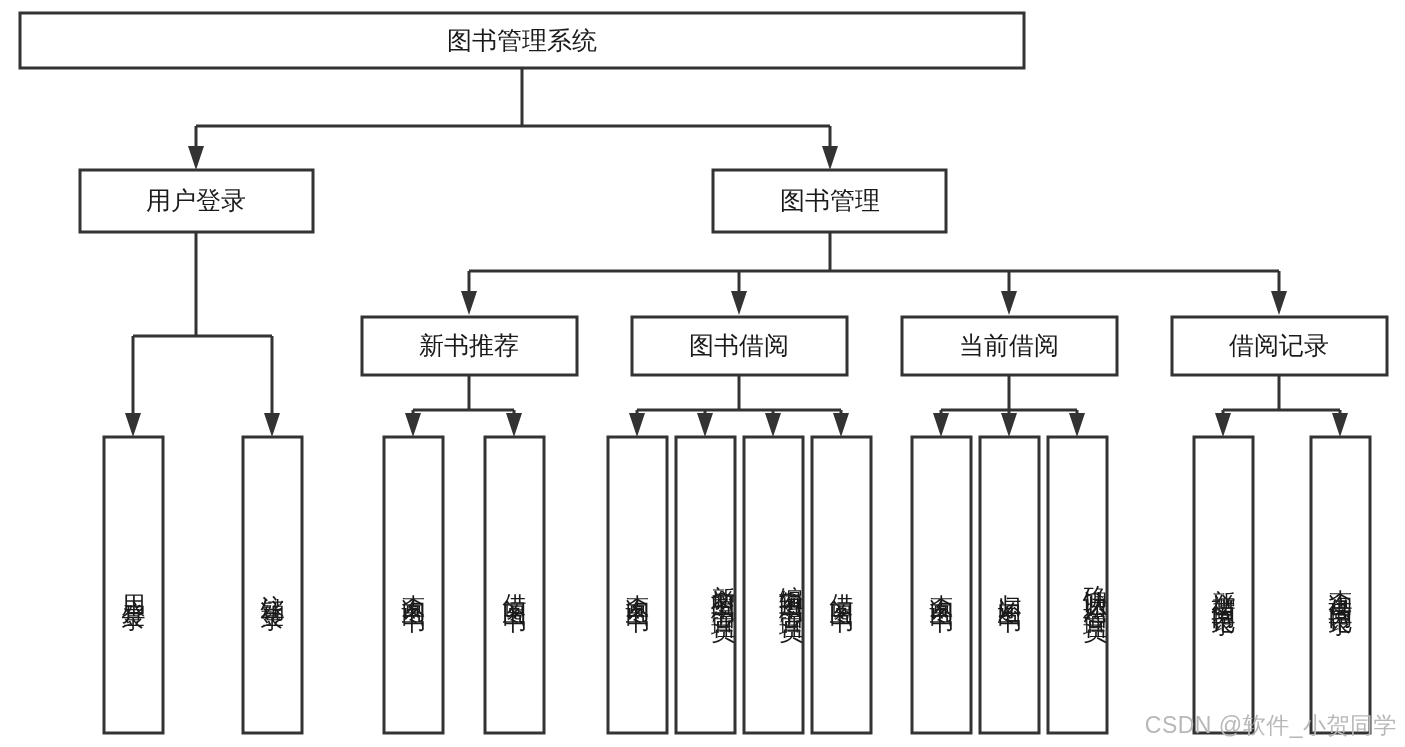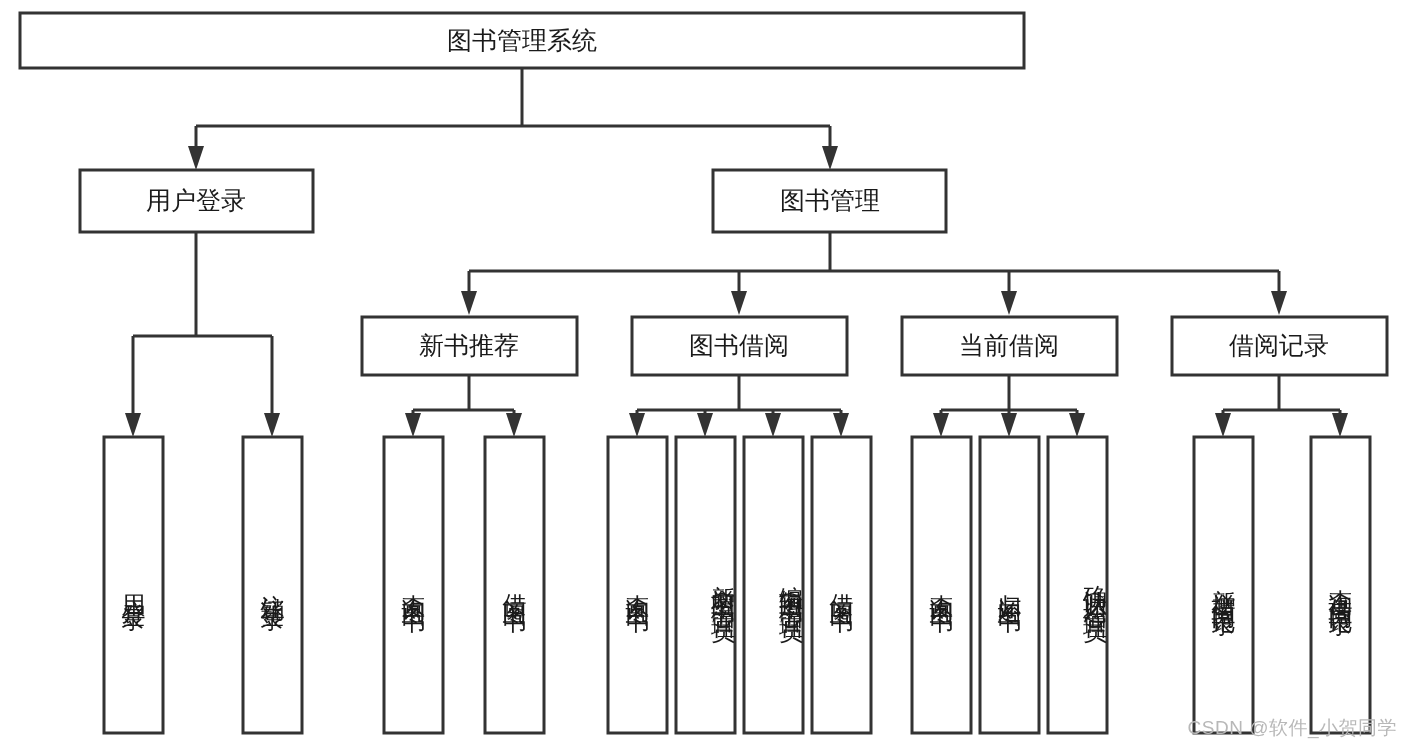--- a/index.html
+++ b/index.html
@@ -61,21 +61,21 @@
     color: #1a1a1a;
     line-height: 1;
     white-space: nowrap;
     pointer-events: none;
   }
   .watermark {
     position: absolute;
     right: 8px;
     bottom: 6px;
     font-family: "Liberation Sans", "DejaVu Sans", sans-serif;
-    font-size: 19px;
+    font-size: 23px;
     color: #b8b8b8;
     letter-spacing: 0.5px;
     white-space: nowrap;
   }
 </style>
 </head>
 <body>
 
 <div id="diagram-root">
 

